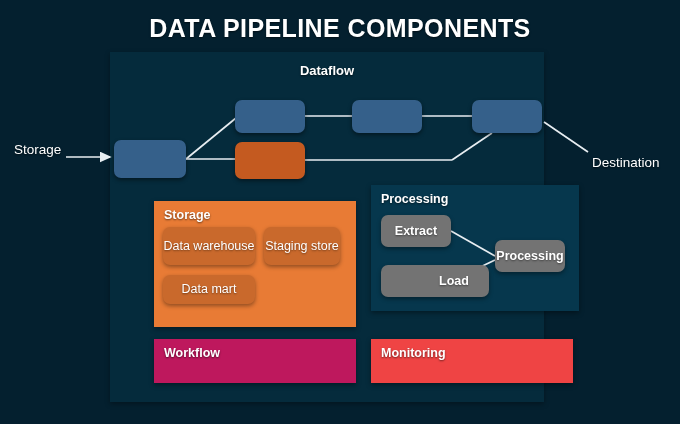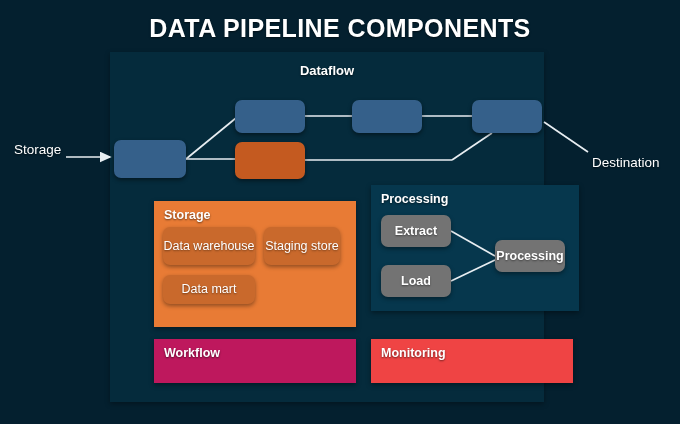--- a/index.html
+++ b/index.html
@@ -131,21 +131,21 @@
   .inner-box.dark-orange { background: #c9692c; }
   .inner-box.steel       { background: #737373; font-weight: bold; }
 
   
   #box-data-warehouse { left: 9px;   top: 26px; width: 92px; height: 38px; }
   #box-staging-store  { left: 110px; top: 26px; width: 76px; height: 38px; }
   #box-data-mart      { left: 9px;   top: 74px; width: 92px; height: 29px; }
 
   
   #box-extract   { left: 10px;  top: 30px; width: 70px; height: 32px; }
-  #box-load      { left: 10px;  top: 80px; width: 70px; height: 32px; }
+  #box-load      { left: 10px;  top: 80px; width: 70px; height: 32px; padding-left: 38px; }
   #box-transform { left: 124px; top: 55px; width: 70px; height: 32px; }
   #proc-svg {
     position: absolute;
     left: 0; top: 0;
     width: 202px; height: 126px;
     pointer-events: none;
   }
 </style>
 </head>
 <body>

